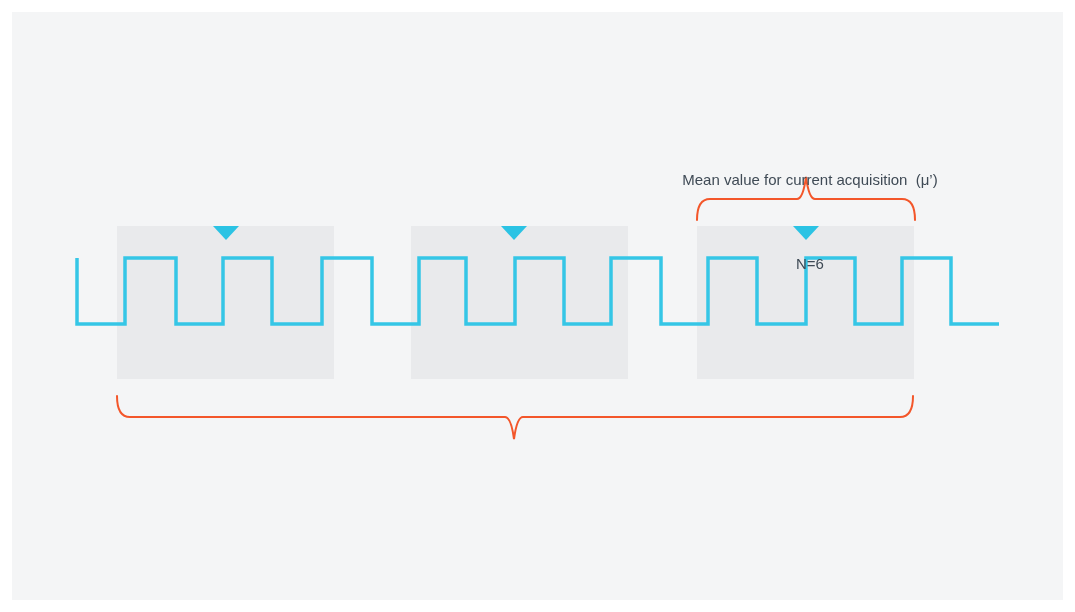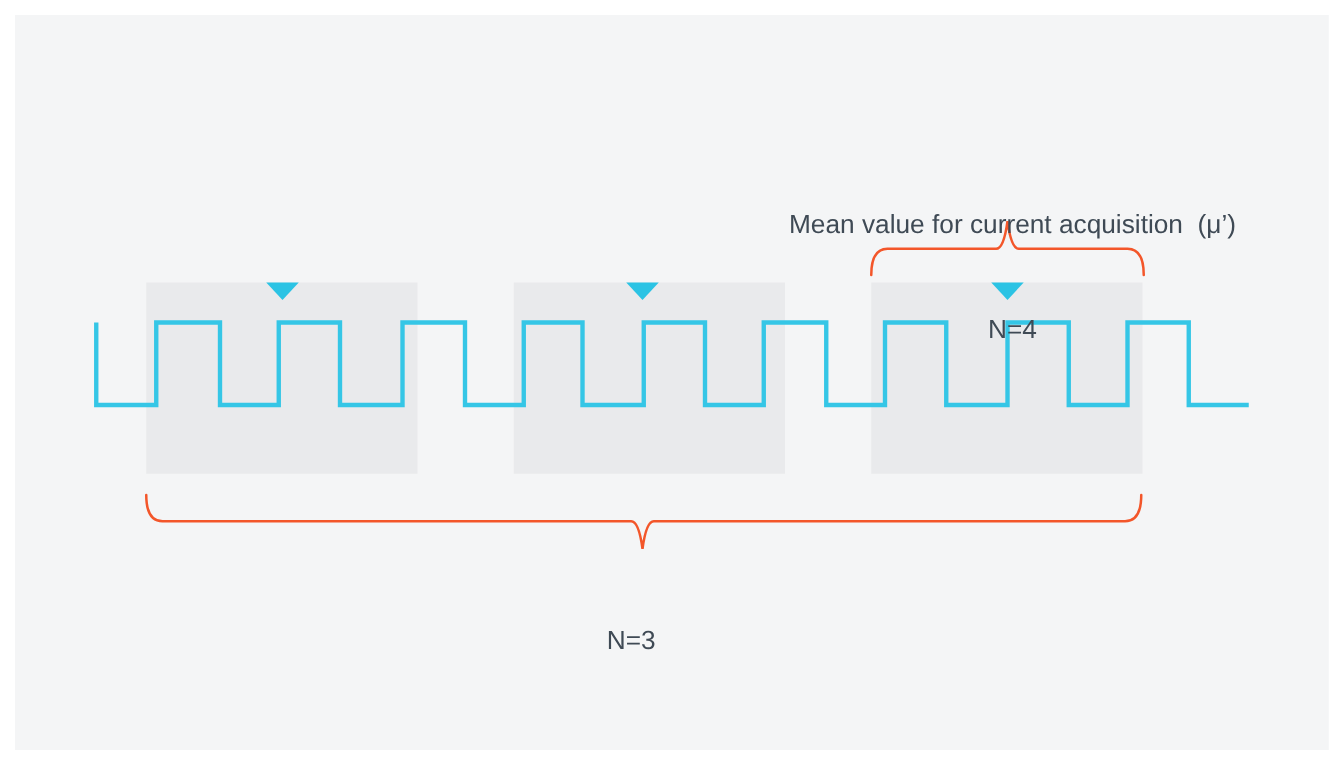--- a/index.html
+++ b/index.html
@@ -30,21 +30,21 @@
     left: 0;
     top: 0;
     width: 1075px;
     height: 612px;
     display: block;
   }
   .anno {
     position: absolute;
     text-align: center;
     color: var(--text-color, #3f4a55);
-    font-size: 21px;
+    font-size: 15px;
     line-height: 28px;
     white-space: pre;
   }
   .anno-top {
     left: 590px;
     top: 110px;
     width: 440px;
   }
   .anno-bottom {
     left: 293px;
@@ -66,19 +66,18 @@
       <polyline points="77,258 77,258 77,324 125,324 125,258 176,258 176,324 223,324 223,258 272,258 272,324 322,324 322,258 372,258 372,324 419,324 419,258 466,258 466,324 515,324 515,258 564,258 564,324 611,324 611,258 661,258 661,324 708,324 708,258 757,258 757,324 806,324 806,258 855,258 855,324 902,324 902,258 951,258 951,324 999,324" fill="none" stroke="#35c6e6" stroke-width="3.5" stroke-linejoin="miter" stroke-linecap="butt"></polyline>
       <path d="M 213 226 L 239 226 L 226 240 Z" fill="#2bc3e4"></path>
       <path d="M 501 226 L 527 226 L 514 240 Z" fill="#2bc3e4"></path>
       <path d="M 793 226 L 819 226 L 806 240 Z" fill="#2bc3e4"></path>
       <path d="M 697 220 Q 697 199 710 199 L 797 199 Q 803 199 806 177 Q 809 199 815 199 L 902 199 Q 915 199 915 220" fill="none" stroke="#f3562a" stroke-width="2" stroke-linecap="round"></path>
       <path d="M 117 396 Q 117 417 130 417 L 505 417 Q 511 417 514 439 Q 517 417 523 417 L 900 417 Q 913 417 913 396" fill="none" stroke="#f3562a" stroke-width="2" stroke-linecap="round"></path>
     </svg>
 
   <div class="anno anno-top">
     <span class="line">Mean value for current acquisition  (μ’)</span>
-    <span class="line">N=4</span>
+    <span class="line">N=6</span>
   </div>
 
   <div class="anno anno-bottom">
-    <span class="line">N=3</span>
   </div>
 </div>
 
 </body></html>

